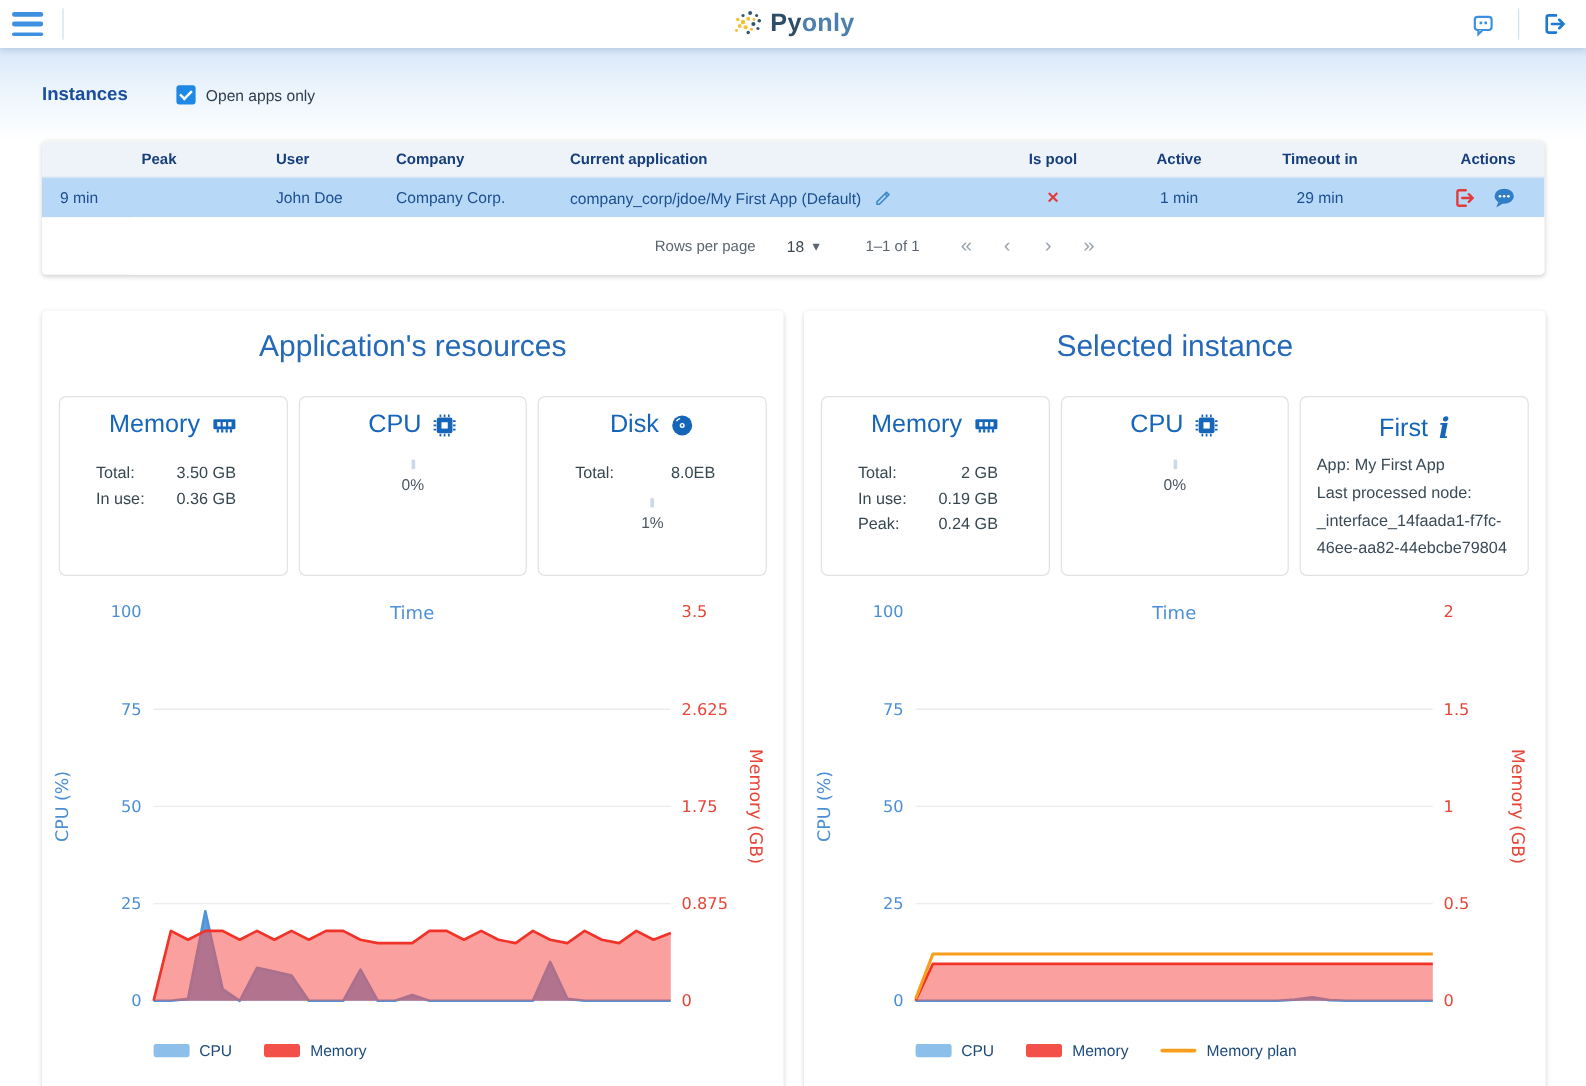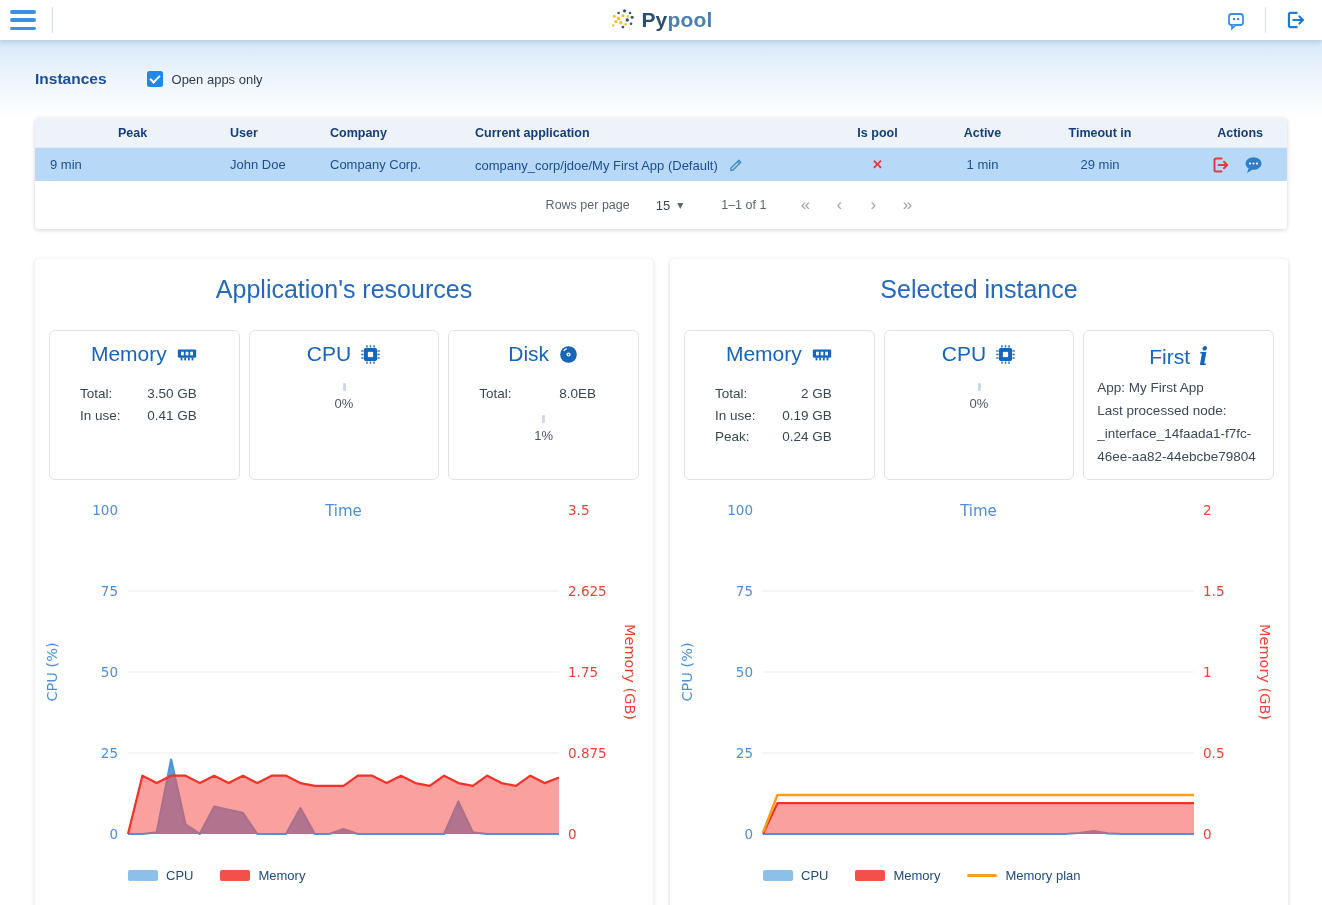--- a/index.html
+++ b/index.html
@@ -102,21 +102,21 @@
         <circle cx="12.5" cy="18.5" r="1.3" fill="#33536e"></circle>
         <circle cx="4.5" cy="8.5" r="1.4" fill="#f2c230"></circle>
           <circle cx="8.5" cy="10.5" r="1.7" fill="#f2c230"></circle>
         <circle cx="12.5" cy="8" r="1.5" fill="#f2c230"></circle>
           <circle cx="6" cy="13.5" r="1.5" fill="#f2c230"></circle>
         <circle cx="10.5" cy="14.5" r="1.6" fill="#f2c230"></circle>
           <circle cx="15" cy="16" r="1.2" fill="#f2c230"></circle>
         <circle cx="3.5" cy="17" r="1.1" fill="#f2c230"></circle>
           <circle cx="17" cy="8.5" r="1.1" fill="#f2c230"></circle>
       </svg>
-      <div class="brand-text"><span class="brand-py">Py</span><span class="brand-plan">pool</span></div>
+      <div class="brand-text"><span class="brand-py">Py</span><span class="brand-plan">only</span></div>
     </div>
     <div class="tb-right">
       <div class="icon-btn">
         <svg width="22" height="22" viewBox="0 0 22 22" fill="none" stroke="#3d8fe0" stroke-width="1.8">
           <rect x="4" y="5" width="14" height="11" rx="2.5"></rect>
           <rect x="8" y="9" width="2.2" height="2.2" fill="#3d8fe0" stroke="none"></rect>
           <rect x="12" y="9" width="2.2" height="2.2" fill="#3d8fe0" stroke="none"></rect>
           <path d="M7 16 L7 19.5 L10.5 16" fill="#fff"></path>
         </svg>
       </div>
@@ -177,21 +177,21 @@
           <path d="M5.5 13.5 L4 18 L10 14.2 Z" fill="#2f7ec7"></path>
           <circle cx="7" cy="8.5" r="1.1" fill="#fff"></circle>
             <circle cx="10.5" cy="8.5" r="1.1" fill="#fff"></circle>
             <circle cx="14" cy="8.5" r="1.1" fill="#fff"></circle>
         </svg>
       </div>
     </div>
     <div class="pager">
       <span class="pager-label">Rows per page</span>
       <span class="pager-size">
-        <span>15</span>
+        <span>18</span>
         <span class="caret">▾</span>
       </span>
       <span class="pager-range">1–1 of 1</span>
       <span class="pg-btn">«</span>
       <span class="pg-btn">‹</span>
       <span class="pg-btn">›</span>
       <span class="pg-btn">»</span>
     </div>
   </div>
 
@@ -214,21 +214,21 @@
                 <rect x="15.5" y="9.5" width="3" height="4" fill="#fff"></rect>
             </svg>
           </div>
           <div class="stat-rows">
             <div class="stat-row">
                 <span>Total:</span>
                 <span>3.50 GB</span>
               </div>
             <div class="stat-row">
                 <span>In use:</span>
-                <span>0.41 GB</span>
+                <span>0.36 GB</span>
               </div>
           </div>
         </div>
         <div class="stat-card">
           <div class="stat-title">
             <span>CPU</span>
             <svg width="21" height="21" viewBox="0 0 24 24">
               <g stroke="#1565b8" stroke-width="1.6">
                 <line x1="8" y1="1.5" x2="8" y2="4"></line>
                   <line x1="12" y1="1.5" x2="12" y2="4"></line>

